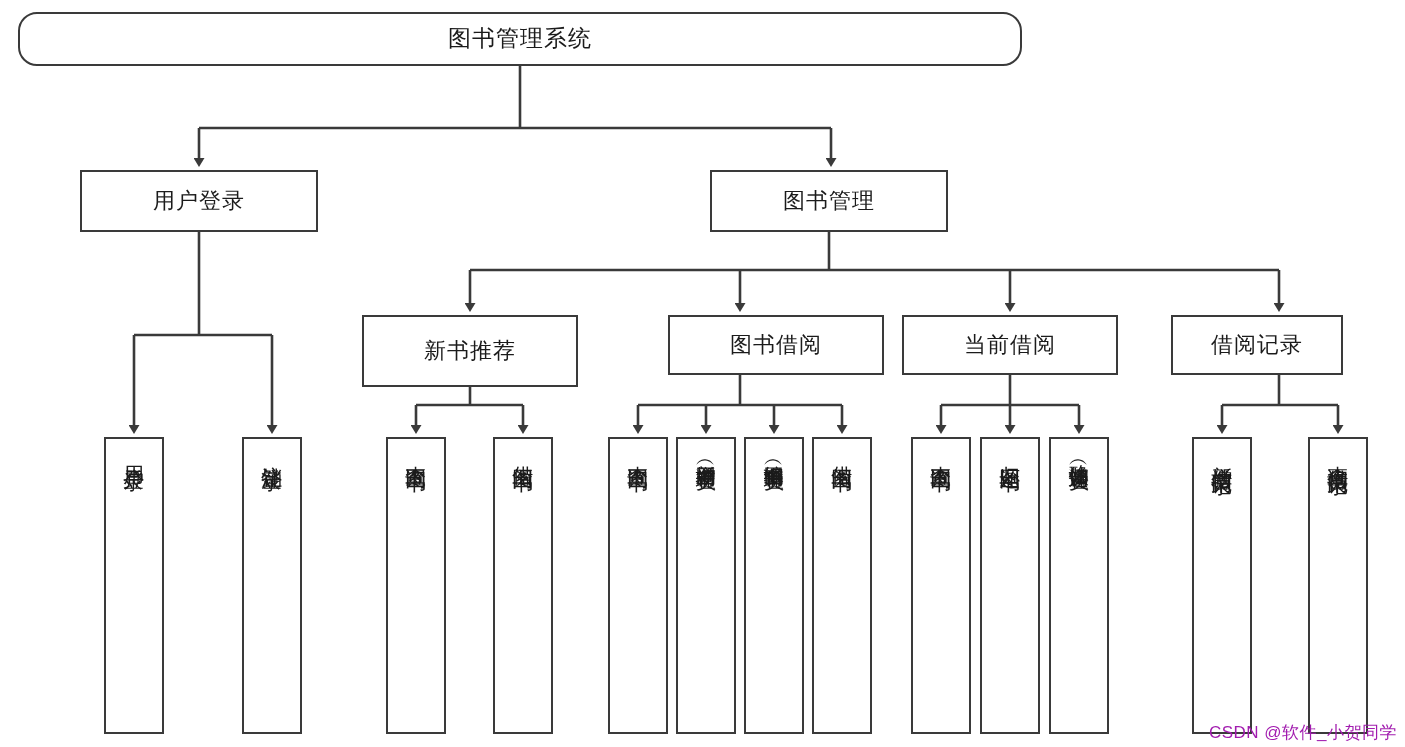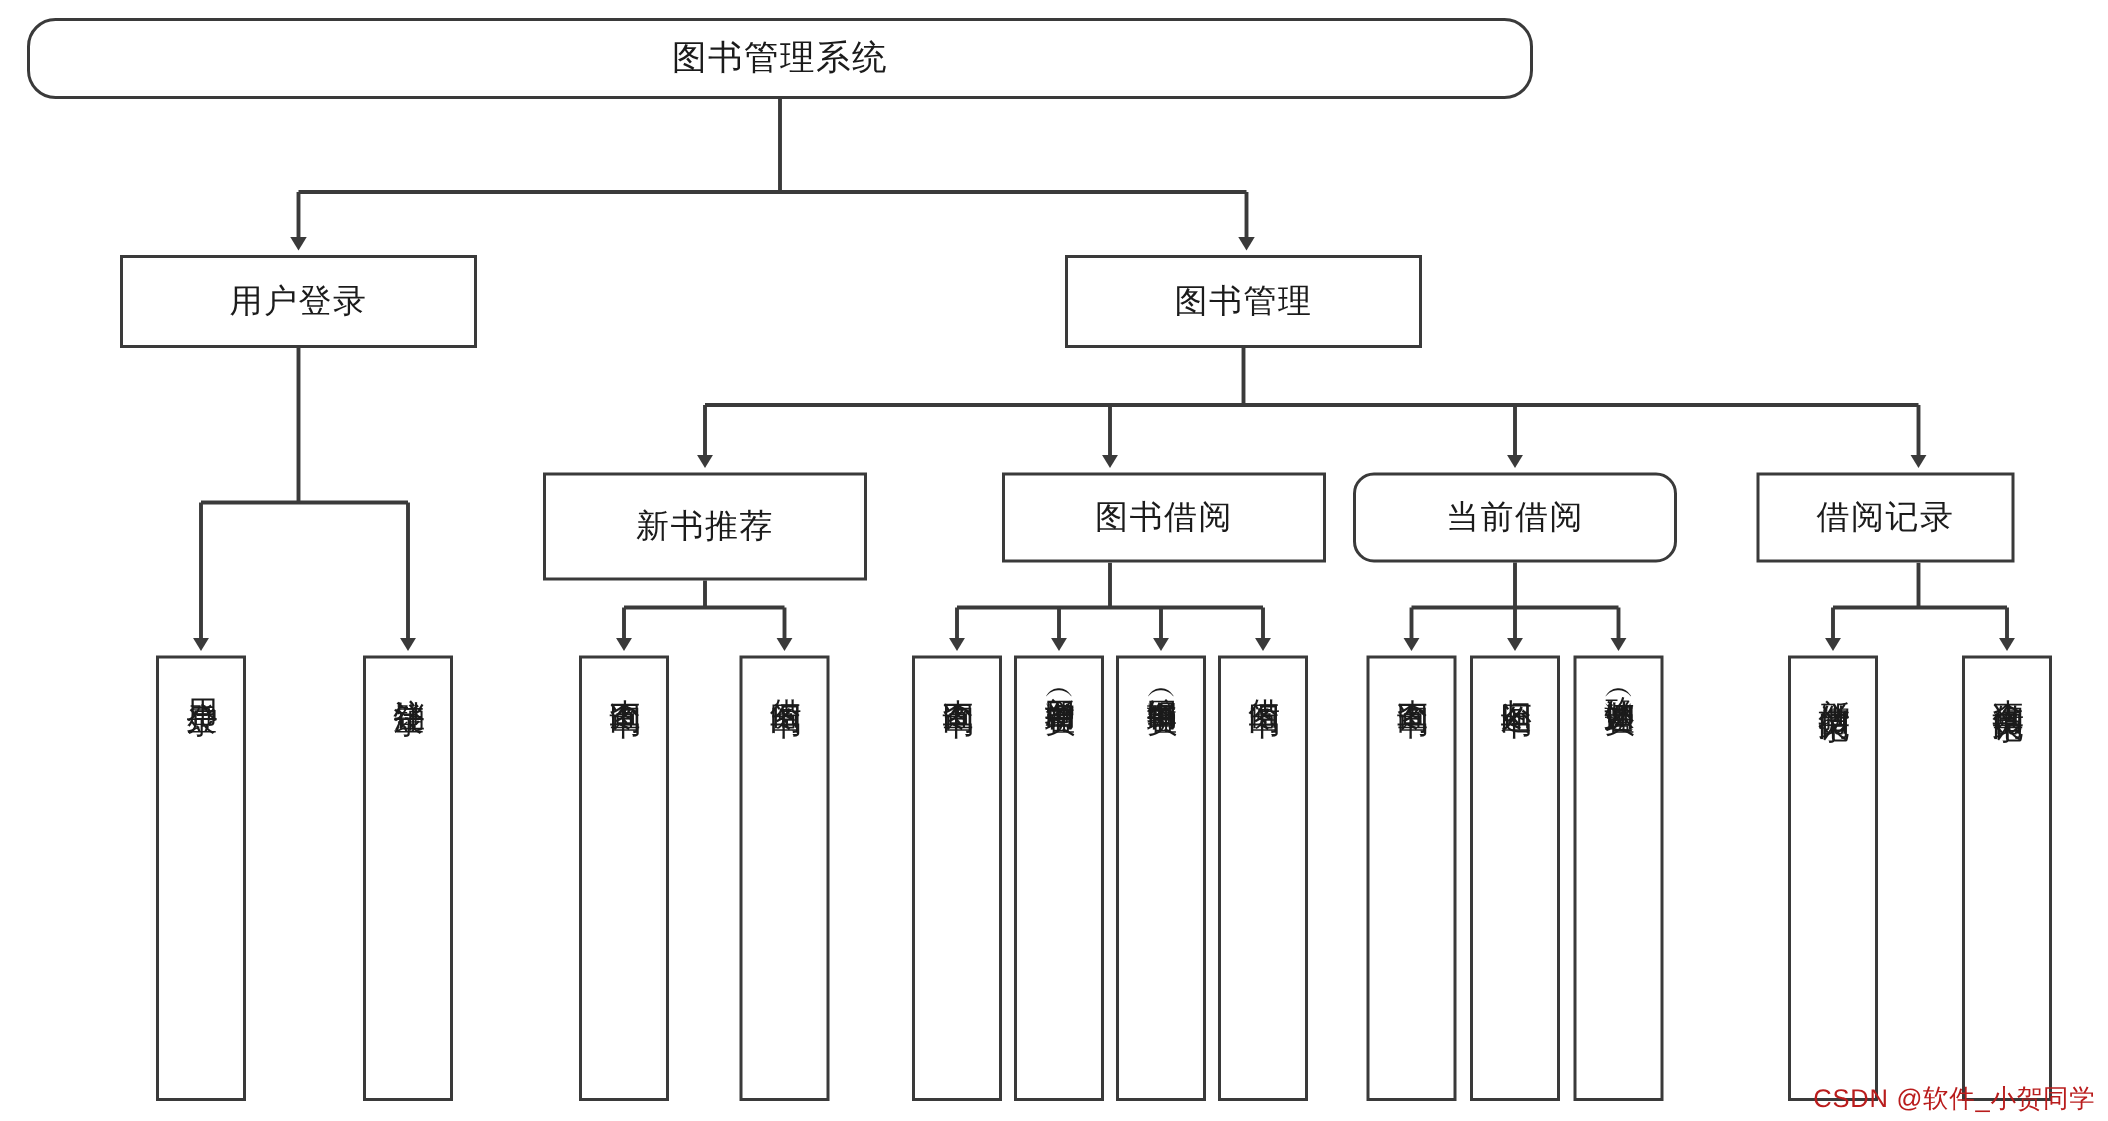--- a/index.html
+++ b/index.html
@@ -57,21 +57,21 @@
   }
   .node.vert.tall .vlabel{
     font-size:20px;
     letter-spacing:1px;
   }
   #watermark{
     position:absolute;
     right:8px;
     bottom:3px;
     font-size:17px;
-    color:#b91c1c;
+    color:#a21caf;
     letter-spacing:.5px;
     white-space:nowrap;
     z-index:5;
     font-family:"Liberation Sans","DejaVu Sans",sans-serif;
   }
 </style>
 </head>
 <body>
 
 <div id="diagram">
@@ -138,21 +138,21 @@
   <div class="node horiz" style="left:710px;top:170px;width:238px;height:62px;">
     <span>图书管理</span>
   </div>
 
   <div class="node horiz" style="left:362px;top:315px;width:216px;height:72px;">
     <span>新书推荐</span>
   </div>
   <div class="node horiz" style="left:632px;top:315px;width:216px;height:60px;margin-left:36px;">
     <span>图书借阅</span>
   </div>
-  <div class="node horiz" style="left:902px;top:315px;width:216px;height:60px;border-radius:14px;">
+  <div class="node horiz" style="left:902px;top:315px;width:216px;height:60px;">
     <span>当前借阅</span>
   </div>
   <div class="node horiz" style="left:1171px;top:315px;width:172px;height:60px;">
     <span>借阅记录</span>
   </div>
 
   <div class="node vert" style="left:104px;top:437px;width:60px;height:297px;">
     <span class="vlabel">用户登录</span>
   </div>
   <div class="node vert" style="left:242px;top:437px;width:60px;height:297px;">

